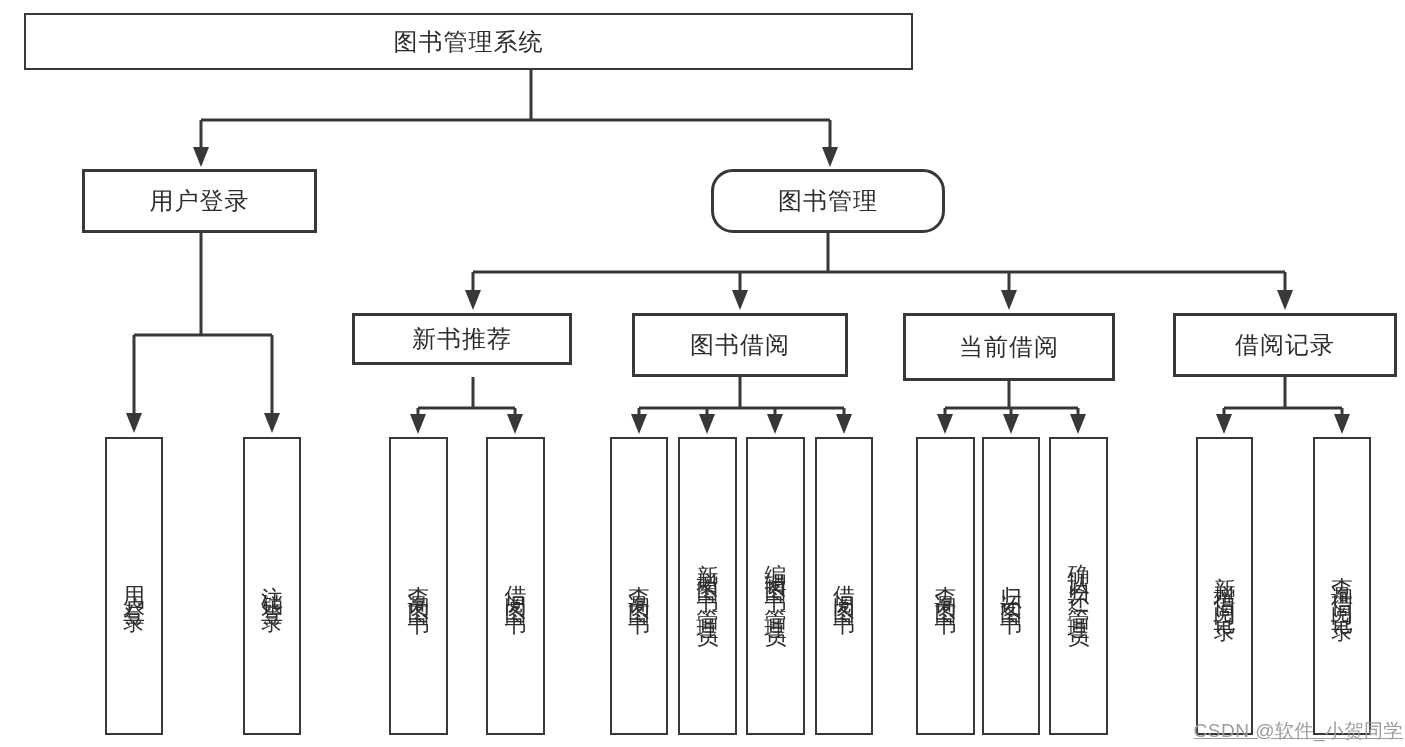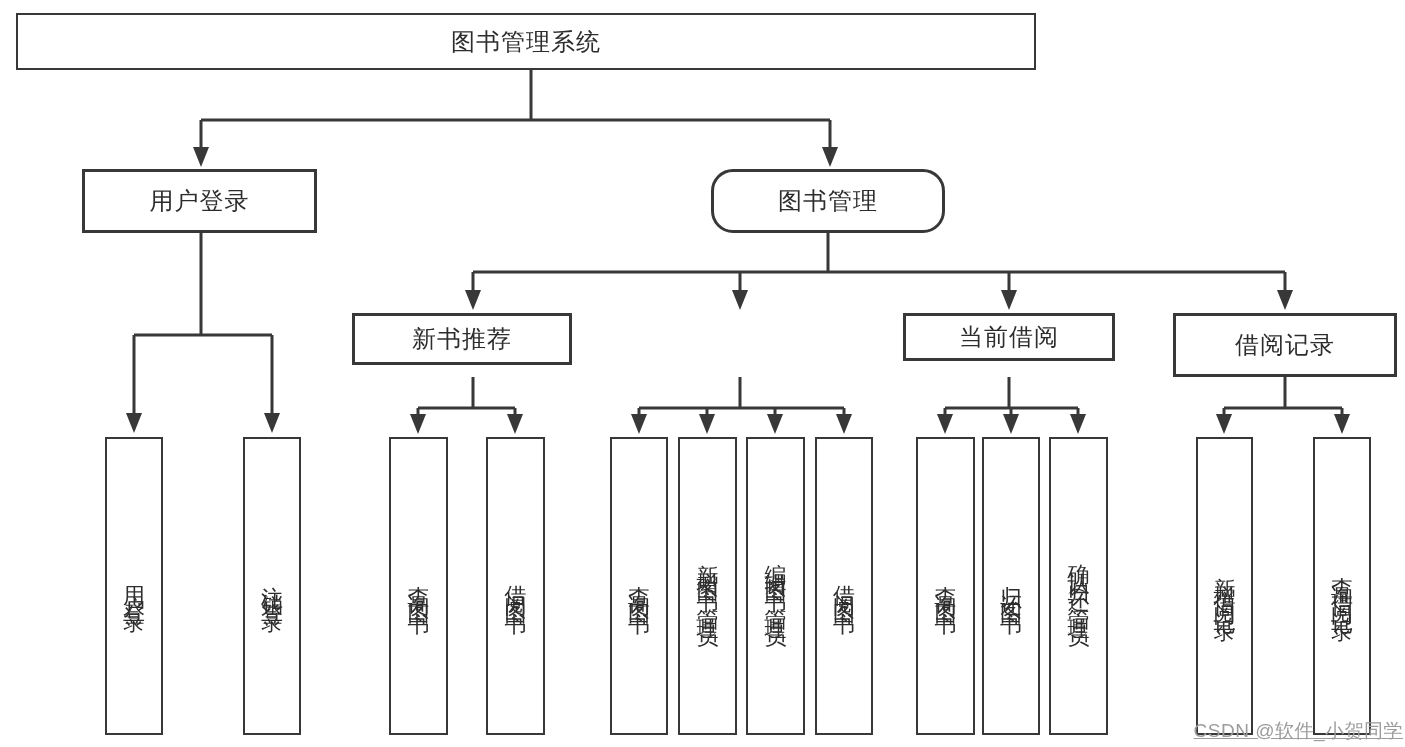--- a/index.html
+++ b/index.html
@@ -71,35 +71,38 @@
       <polygon points="767,414 783,414 775,434"></polygon>
       <polygon points="836,414 852,414 844,434"></polygon>
       <polygon points="937,414 953,414 945,434"></polygon>
       <polygon points="1003,414 1019,414 1011,434"></polygon>
       <polygon points="1070,414 1086,414 1078,434"></polygon>
       <polygon points="1216,414 1232,414 1224,434"></polygon>
       <polygon points="1334,414 1350,414 1342,434"></polygon>
     </g>
   </svg>
 
-  <div class="node h root" style="left:16px; top:13px; width:1020px; height:57px;">
+  <div class="node h root" style="left:24px; top:13px; width:889px; height:57px;">
     <span>图书管理系统</span>
   </div>
 
   <div class="node h" style="left:82px; top:169px; width:235px; height:64px;">
     <span>用户登录</span>
   </div>
   <div class="node h" style="left:711px; top:169px; width:234px; height:64px;border-radius:22px;">
     <span>图书管理</span>
   </div>
 
   <div class="node h" style="left:352px; top:313px; width:220px; height:52px;">
     <span>新书推荐</span>
   </div>
-  <div class="node h" style="left:903px; top:313px; width:212px; height:48px;">
+  <div class="node h" style="left:632px; top:313px; width:216px; height:64px;">
+    <span>图书借阅</span>
+  </div>
+  <div class="node h" style="left:903px; top:313px; width:212px; height:68px;">
     <span>当前借阅</span>
   </div>
   <div class="node h" style="left:1173px; top:313px; width:224px; height:64px;">
     <span>借阅记录</span>
   </div>
 
   <div class="node leaf" style="left:105px; top:437px; width:58px; height:298px;">
     <span class="vtxt">用户登录</span>
   </div>
   <div class="node leaf" style="left:243px; top:437px; width:58px; height:298px;">

